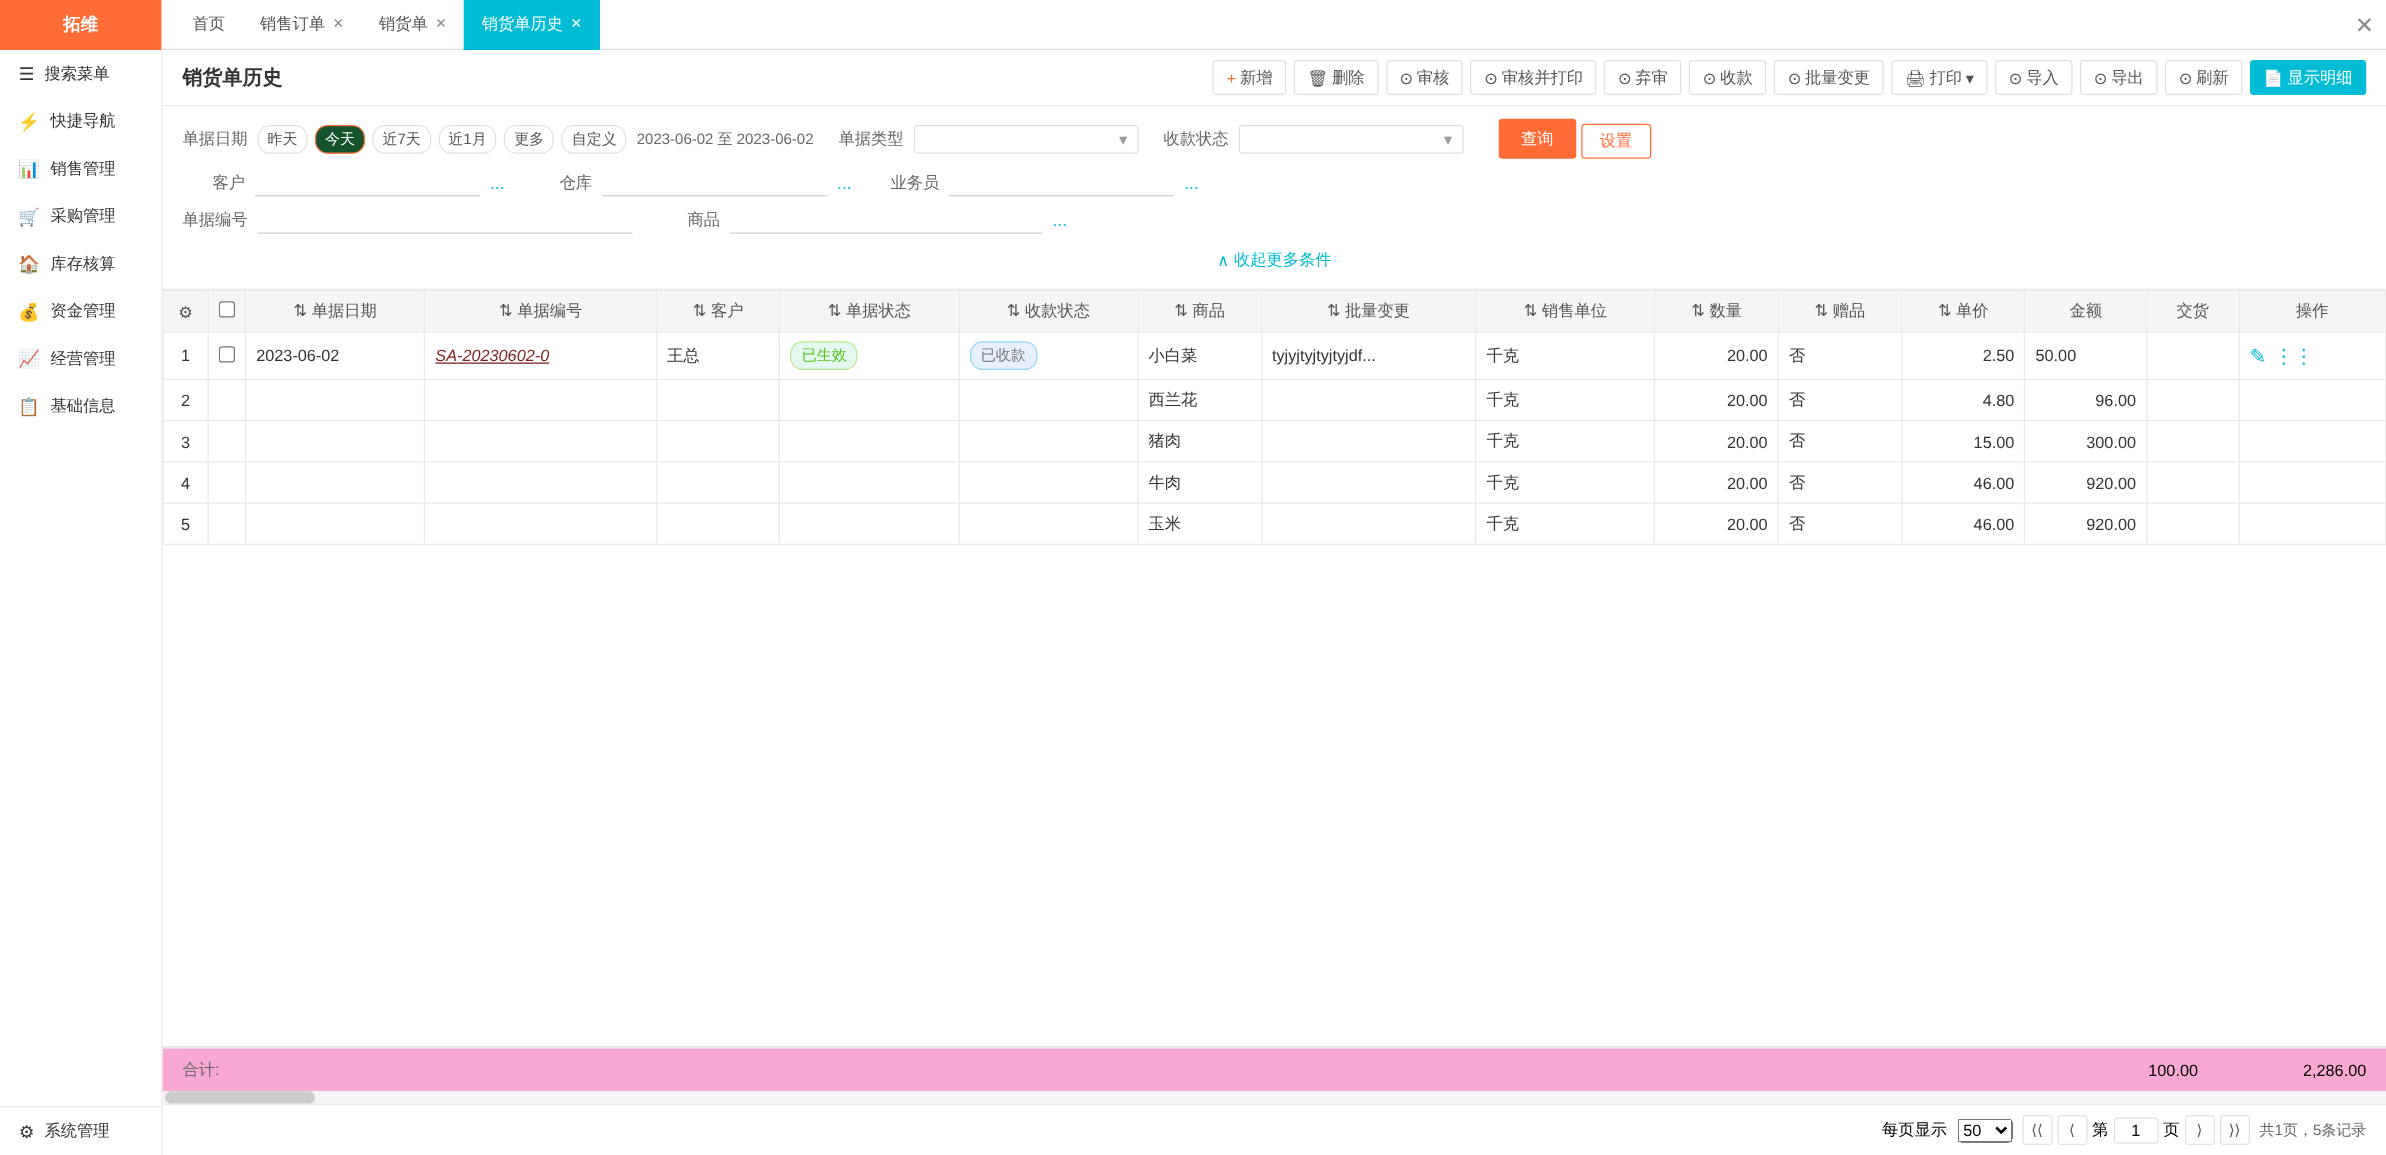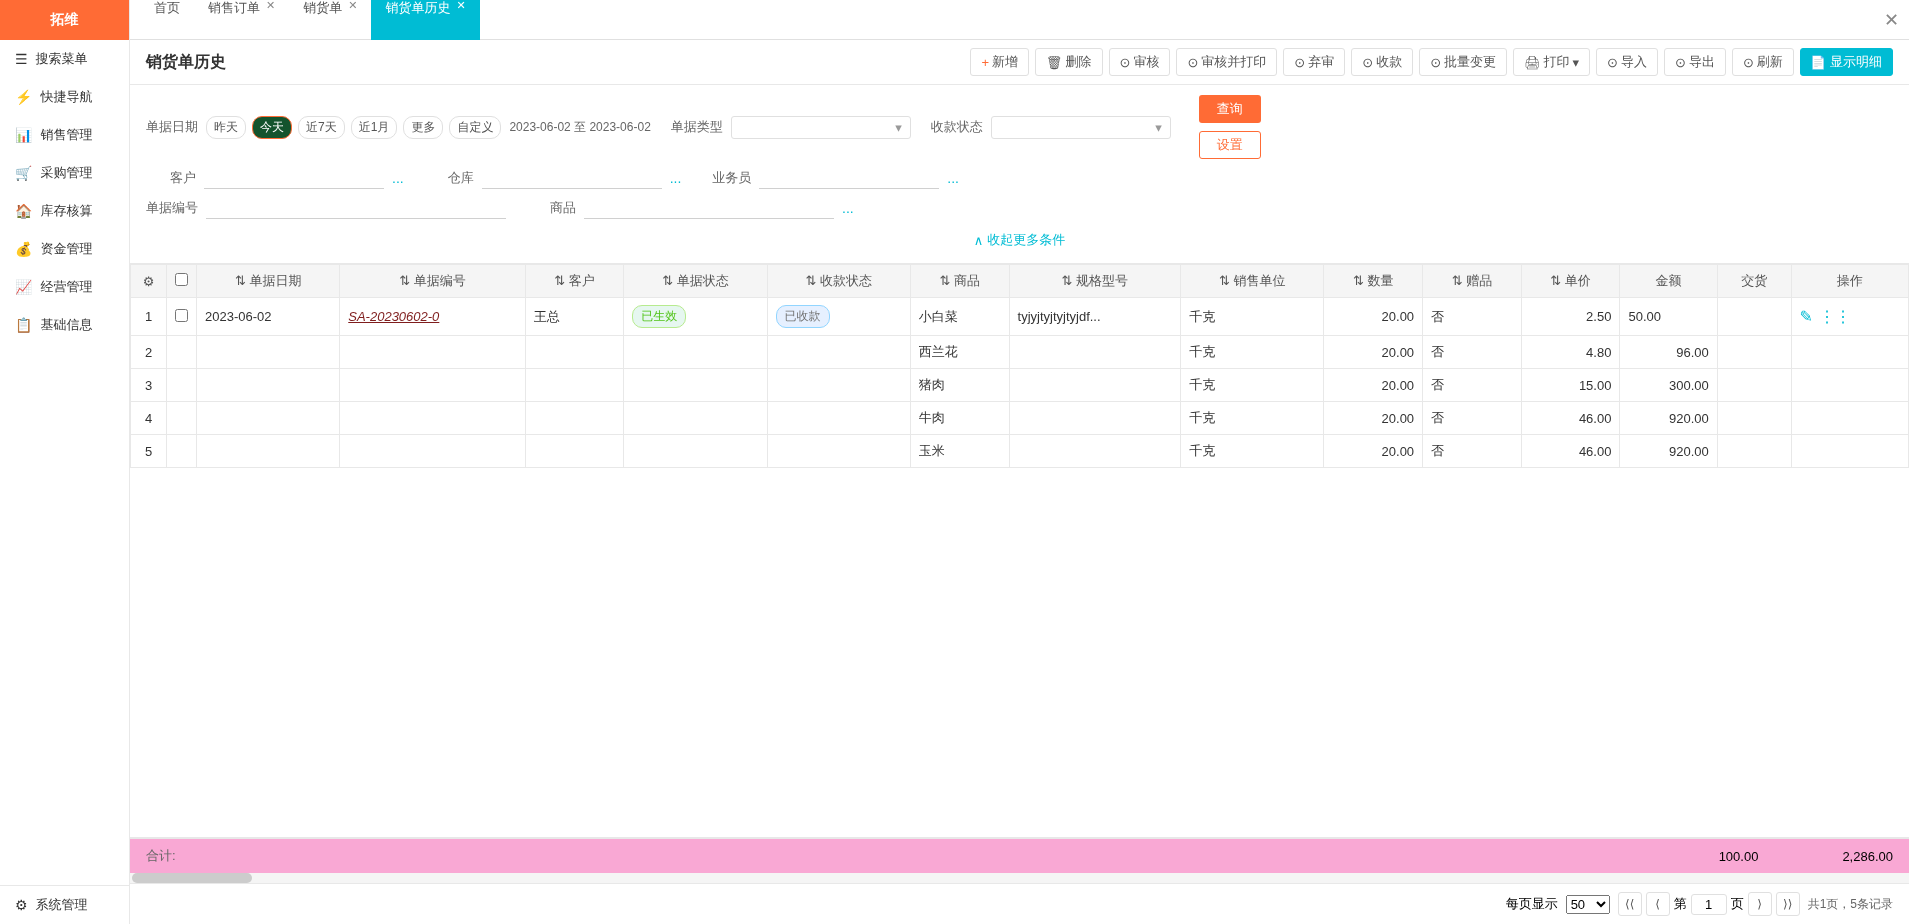--- a/index.html
+++ b/index.html
@@ -11,21 +11,21 @@
     .sidebar-item { display: flex; align-items: center; padding: 10px 12px; cursor: pointer; color: #333; border-left: 3px solid transparent; }
     .sidebar-item .icon { margin-right: 8px; font-size: 14px; }
     .sidebar-item label { cursor: pointer; }
     .sidebar-bottom { margin-top: auto; border-top: 1px solid #e8e8e8; }
 
     
     .main { flex: 1; display: flex; flex-direction: column; overflow: hidden; }
 
     
     .tab-bar { display: flex; align-items: center; background: #fff; border-bottom: 1px solid #e0e0e0; height: 40px; padding: 0 10px; }
-    .tab { display: flex; padding: 0 14px; height: 41px; cursor: pointer; color: #555; border-bottom: 2px solid transparent; font-size: 13px; white-space: nowrap; }
+    .tab { display: flex; align-items: center; padding: 0 14px; height: 41px; cursor: pointer; color: #555; border-bottom: 2px solid transparent; font-size: 13px; white-space: nowrap; }
     .tab.active { color: #fff; background: #00bcd4; border-bottom: 2px solid #00bcd4; border-radius: 0; }
     .tab .close-btn { margin-left: 6px; color: #888; font-size: 11px; }
     .tab.active .close-btn { color: #fff; }
     .tab-close-all { margin-left: auto; color: #888; cursor: pointer; font-size: 18px; }
 
     
     .page-header { display: flex; align-items: center; background: #fff; padding: 8px 16px; border-bottom: 1px solid #e8e8e8; min-height: 44px; }
     .page-title { font-size: 16px; font-weight: bold; color: #333; flex: 1; }
     .toolbar { display: flex; align-items: center; gap: 6px; flex-wrap: wrap; }
     .btn { display: flex; align-items: center; gap: 3px; padding: 4px 10px; border: 1px solid #e0e0e0; background: #fff; border-radius: 3px; cursor: pointer; color: #555; font-size: 12px; white-space: nowrap; }
@@ -221,21 +221,21 @@
       </div>
 
       <div class="filter-group">
         <span class="filter-label">收款状态</span>
         <div class="filter-select" style="width:180px;">
           <span></span>
           <span class="arrow">▾</span>
         </div>
       </div>
 
-      <div style="display:flex; flex-direction:column; gap:4px; margin-left:8px;">
+      <div style="display:flex; flex-direction:row; gap:4px; margin-left:8px;">
         <button class="query-btn">查询</button>
         <button class="set-btn">设置</button>
       </div>
     </div>
 
     <div class="filter-row">
       <div class="filter-group">
         <span class="filter-label">客户</span>
         <input class="filter-input" style="width: 180px;">
         <span class="more-dots">...</span>
@@ -275,21 +275,21 @@
       <thead>
         <tr>
           <th style="width:36px; text-align:center;">⚙</th>
           <th style="width:30px; text-align:center;"><input type="checkbox" style=""></th>
           <th><span>⇅ 单据日期</span></th>
           <th><span>⇅ 单据编号</span></th>
           <th><span>⇅ 客户</span></th>
           <th><span>⇅ 单据状态</span></th>
           <th><span>⇅ 收款状态</span></th>
           <th><span>⇅ 商品</span></th>
-          <th><span>⇅ 规格型号</span></th>
+          <th><span>⇅ 批量变更</span></th>
           <th><span>⇅ 销售单位</span></th>
           <th><span>⇅ 数量</span></th>
           <th><span>⇅ 赠品</span></th>
           <th><span>⇅ 单价</span></th>
           <th><span>金额</span></th>
           <th><span>交货</span></th>
           <th><span>操作</span></th>
         </tr>
       </thead>
       <tbody id="table-body">

